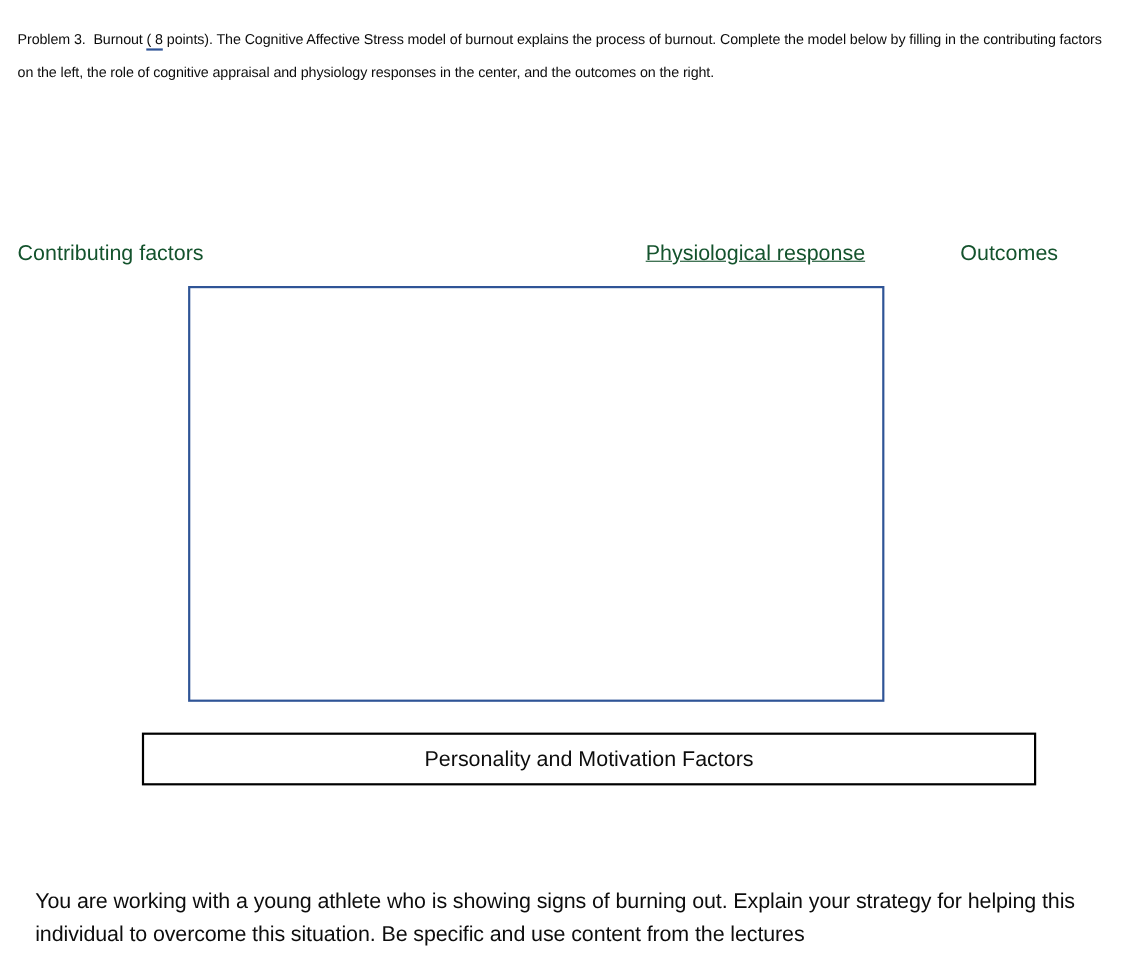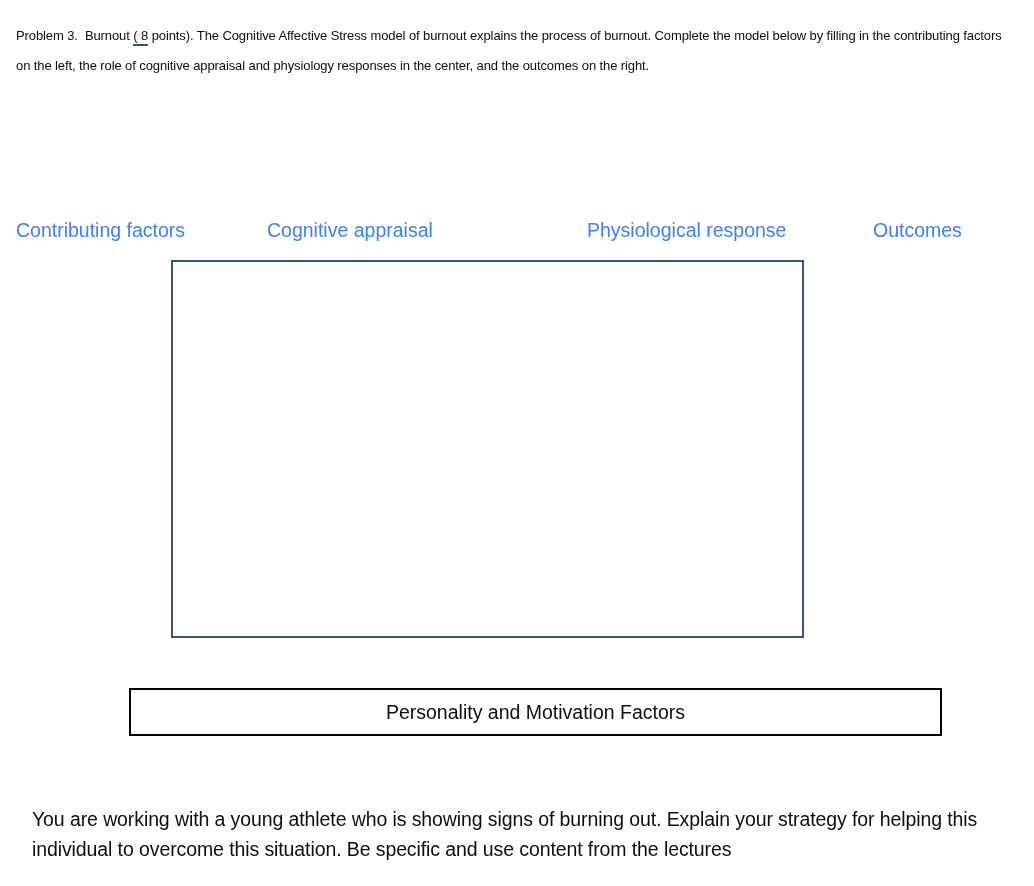--- a/index.html
+++ b/index.html
@@ -39,44 +39,44 @@
     top: 216px;
     width: 1034px;
     height: 28px;
   }
   .col-header {
     position: absolute;
     top: 0;
     font-size: 19.5px;
     line-height: 28px;
     white-space: nowrap;
-    color: #3b82f6;
+    color: #14532d;
   }
   .col-header.h0 { left: 16px; }
   .col-header.h1 { left: 267px; }
-  .col-header.h2 { left: 587px; }
+  .col-header.h2 { left: 587px; text-decoration: underline; }
   .col-header.h3 { left: 873px; }
 
   
   #model-box {
     position: absolute;
     left: 171px;
     top: 260px;
     width: 633px;
     height: 378px;
     box-sizing: border-box;
     border: 2px solid #2f5496;
     background: #ffffff;
   }
 
   
   #personality-box {
     position: absolute;
     left: 129px;
-    top: 688px;
+    top: 666px;
     width: 813px;
     height: 48px;
     box-sizing: border-box;
     border: 2.5px solid #000000;
     background: #ffffff;
     display: flex;
     align-items: center;
     justify-content: center;
   }
   #personality-box-label {
@@ -98,21 +98,20 @@
     color: #0d0d0d;
   }
 </style>
 </head>
 <body>
 
 <p id="intro-paragraph"><span>Problem 3.</span><span>&nbsp; </span><span>Burnout</span><span> </span><span class="points-blank"><span>(</span><span>&nbsp;</span><span>8</span></span><span> </span><span>points).</span><span> </span><span>The Cognitive Affective Stress model of burnout explains the process of burnout. Complete the model below by filling in the contributing factors on the left, the role of cognitive appraisal and physiology responses in the center, and the outcomes on the right.</span></p>
 
 <div id="column-headers">
   <span class="col-header h0">Contributing factors</span>
-  <span class="col-header h1">Cognitive appraisal</span>
   <span class="col-header h2">Physiological response</span>
   <span class="col-header h3">Outcomes</span>
 </div>
 
 <div id="model-box"></div>
 
 <div id="personality-box">
   <span id="personality-box-label">Personality and Motivation Factors</span>
 </div>
 

